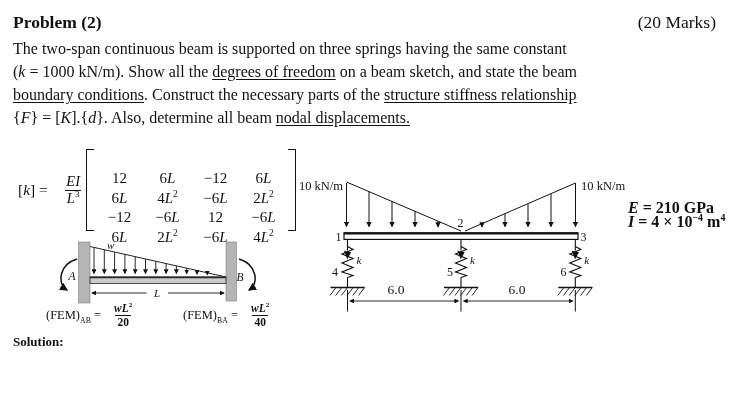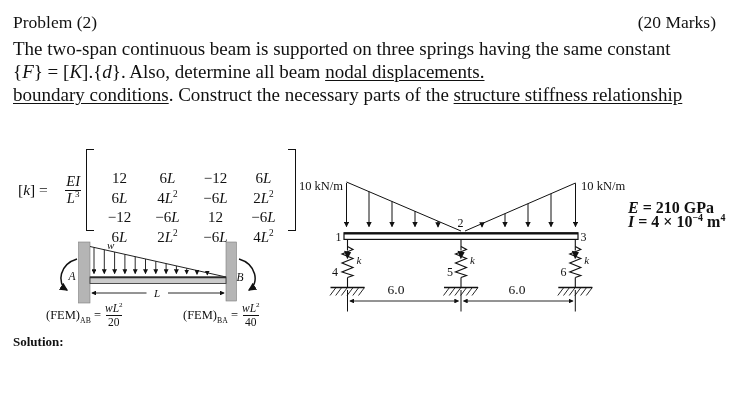--- a/index.html
+++ b/index.html
@@ -6,61 +6,62 @@
   body{
     width:729px;height:405px;background:#ffffff;position:relative;overflow:hidden;
     font-family:"Liberation Serif", serif;color:#111;
   }
   .abs{position:absolute;}
   i{font-style:italic;}
   sup{font-size:0.62em;vertical-align:super;line-height:0;}
   sub{font-size:0.62em;vertical-align:sub;line-height:0;}
 
   
-  .title{left:13px;top:12px;font-size:17.5px;font-weight:normal;text-align:right;}
+  .title{left:13px;top:12px;font-size:17.5px;font-weight:bold;text-align:right;}
   .marks{right:13px;top:12px;font-size:17.5px;}
 
   
-  .intro{left:13px;top:37px;font-size:19px;line-height:23px;white-space:nowrap;}
+  .intro{left:13px;top:37px;font-size:16px;line-height:23px;white-space:nowrap;}
   .intro .ul{text-decoration:underline;text-underline-offset:2px;}
 
   
   .keq{left:18px;top:148px;height:84px;display:flex;align-items:center;font-size:15.5px;}
   .frac{display:inline-flex;flex-direction:column;align-items:center;line-height:1.05;vertical-align:middle;}
   .frac .den{border-top:1.3px solid #111;padding:0 2px;}
   .keq .frac{font-size:14.5px;margin:0 5px 0 17px;}
   .brk{width:7px;height:80px;border:1.7px solid #111;}
   .brk.l{border-right:none;margin-right:1px;}
   .brk.r{border-left:none;margin-left:1px;}
   .mgrid{display:grid;grid-template-columns:repeat(4,48px);grid-auto-rows:19.8px;align-items:center;}
   .mc{text-align:center;font-size:15px;margin-top:36px;}
 
   
   .femf{display:flex;align-items:center;font-size:12.5px;height:28px;}
-  .femf .frac{font-size:11.5px;margin-left:4px;}
+  .femf .frac{font-size:11.5px;margin-left:13px;font-weight:bold;}
 
   
   .props{left:628px;top:201px;font-size:16px;line-height:13.5px;white-space:nowrap;font-weight:bold;}
 
   
   .solution{left:13px;top:334px;font-size:13px;font-weight:bold;}
 
   svg text{font-family:"Liberation Serif", serif;fill:#111;}
   svg .it{font-style:italic;}
 </style>
 </head>
 <body>
 
 <div class="abs title">Problem (2)</div>
 <div class="abs marks">(20 Marks)</div>
 
 <div class="abs intro">
   <div><span>The two-span continuous beam is supported on three springs having the same constant</span></div>
+  <div><span>(</span><i>k</i><span> = 1000 kN/m). Show all the </span><span class="ul">degrees of freedom</span><span> on a beam sketch, and state the beam</span></div>
+  <div><span class="ul">boundary conditions</span><span>. Construct the necessary parts of the </span><span class="ul">structure stiffness relationship</span></div>
   <div><span>{</span><i>F</i><span>} = [</span><i>K</i><span>].{</span><i>d</i><span>}. Also, determine all beam </span><span class="ul">nodal displacements.</span></div>
-  <div><span class="ul">boundary conditions</span><span>. Construct the necessary parts of the </span><span class="ul">structure stiffness relationship</span></div>
 </div>
 
 <div class="abs keq">
   <span><span>[</span><i>k</i><span>] =</span></span>
   <span class="frac">
     <span class="num"><i>EI</i></span>
     <span class="den"><i>L</i><sup>3</sup></span>
   </span>
   <span class="brk l"></span>
   <div class="mgrid">

